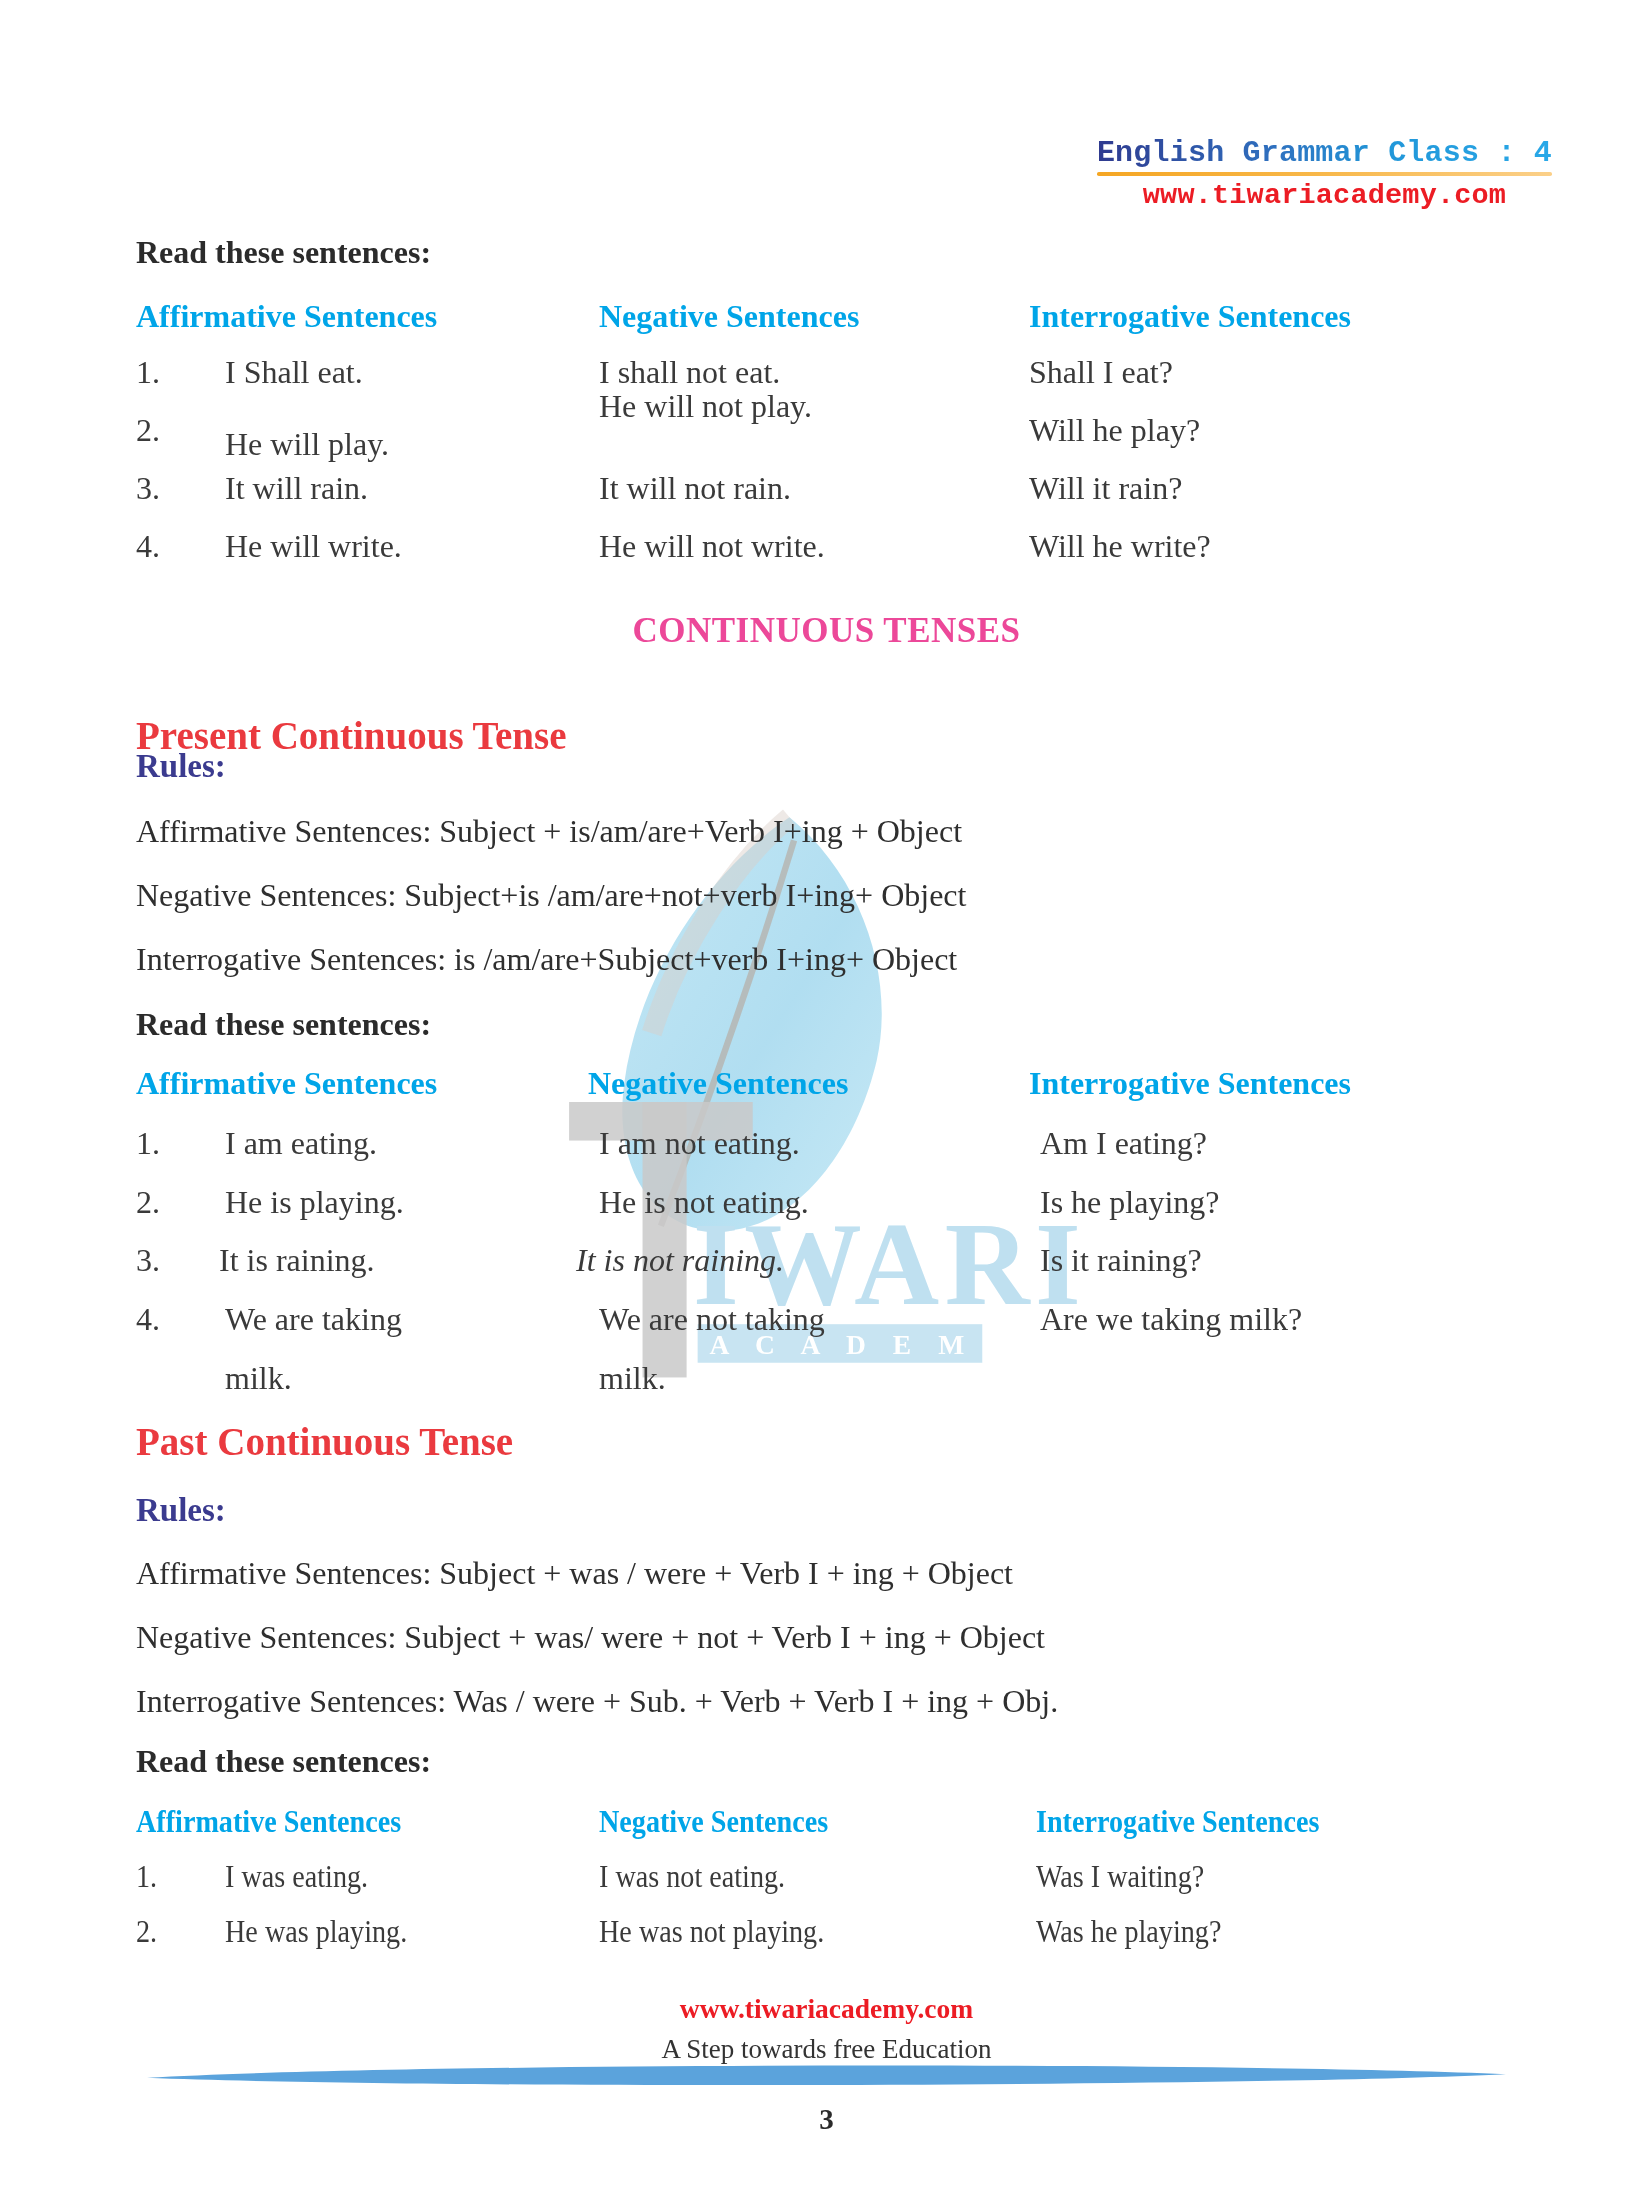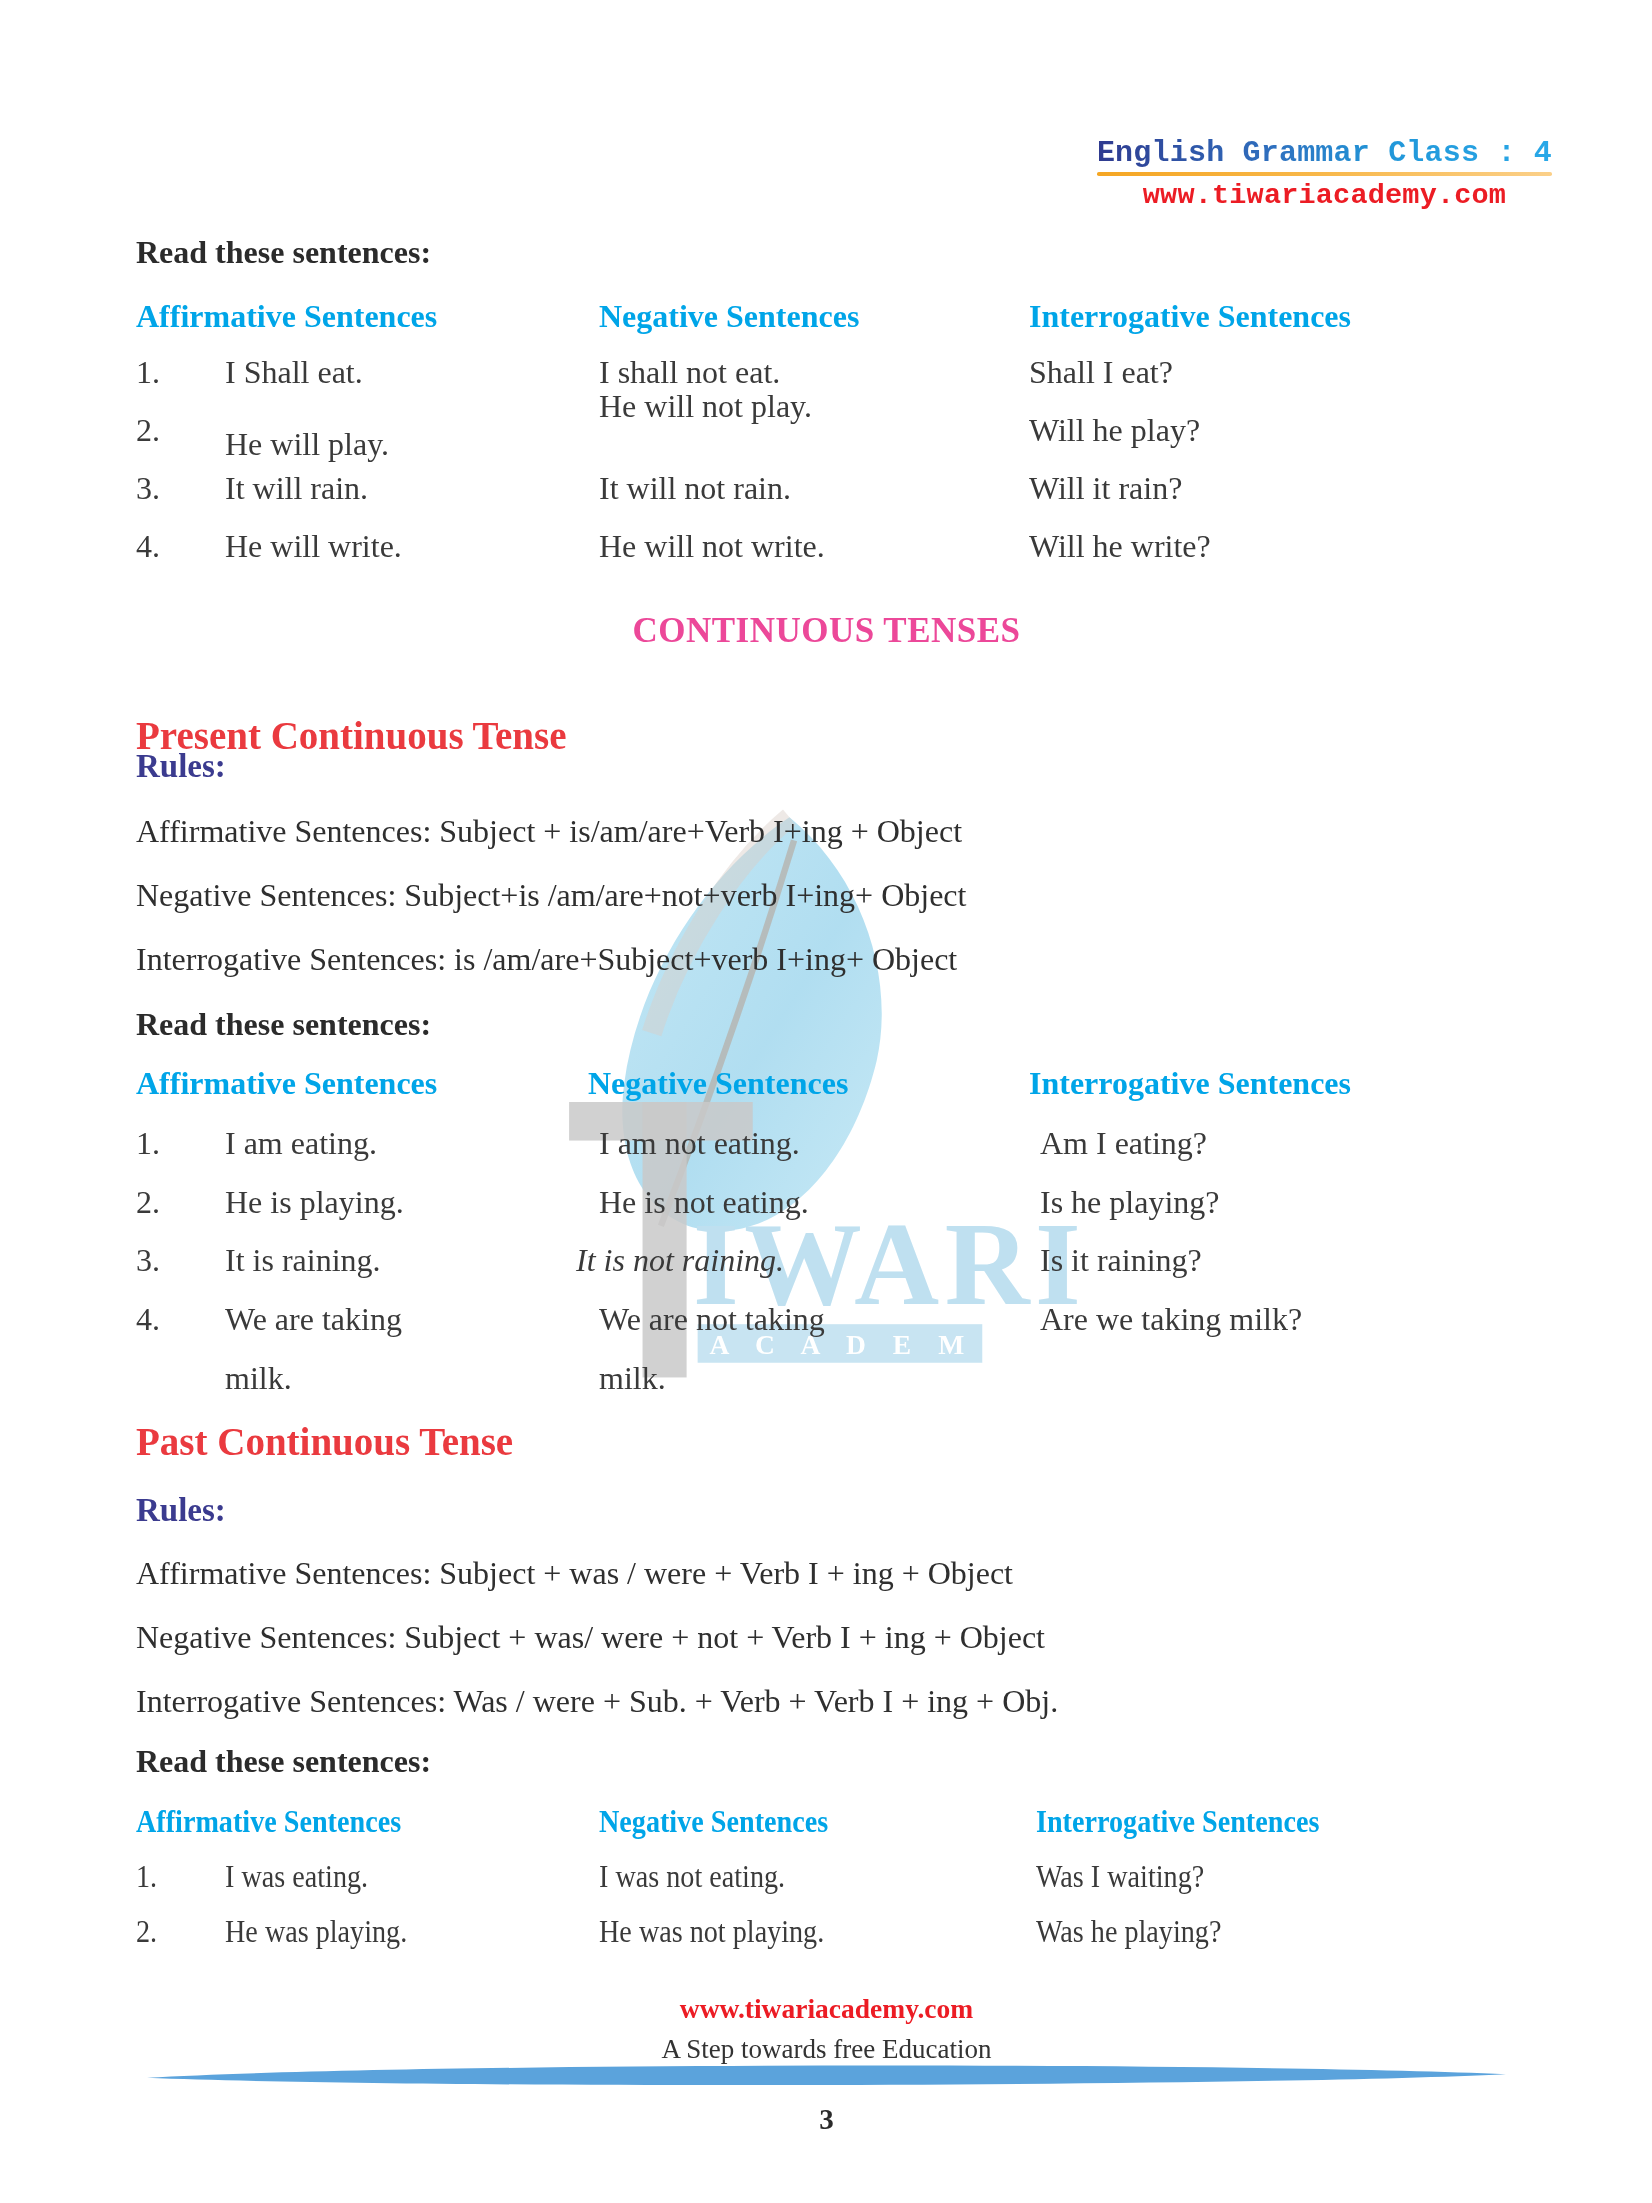--- a/index.html
+++ b/index.html
@@ -260,21 +260,21 @@
     <div class="cell" style="left:225px; top:1125px;">I am eating.</div>
     <div class="cell" style="left:599px; top:1125px;">I am not eating.</div>
     <div class="cell" style="left:1040px; top:1125px;">Am I eating?</div>
 
     <div class="cell num" style="left:136px; top:1184px;">2.</div>
     <div class="cell" style="left:225px; top:1184px;">He is playing.</div>
     <div class="cell" style="left:599px; top:1184px;">He is not eating.</div>
     <div class="cell" style="left:1040px; top:1184px;">Is he playing?</div>
 
     <div class="cell num" style="left:136px; top:1242px;">3.</div>
-    <div class="cell" style="left:225px; top:1242px;">It is raining.</div>
+    <div class="cell" style="left:219px; top:1242px;">It is raining.</div>
     <div class="cell" style="left:576px; top:1242px;font-style:italic;">It is not raining.</div>
     <div class="cell" style="left:1040px; top:1242px;">Is it raining?</div>
 
     <div class="cell num" style="left:136px; top:1301px;">4.</div>
     <div class="cell" style="left:225px; top:1301px;">We are taking</div>
     <div class="cell" style="left:599px; top:1301px;">We are not taking</div>
     <div class="cell" style="left:1040px; top:1301px;">Are we taking milk?</div>
 
     <div class="cell" style="left:225px; top:1360px;">milk.</div>
     <div class="cell" style="left:599px; top:1360px;">milk.</div>

